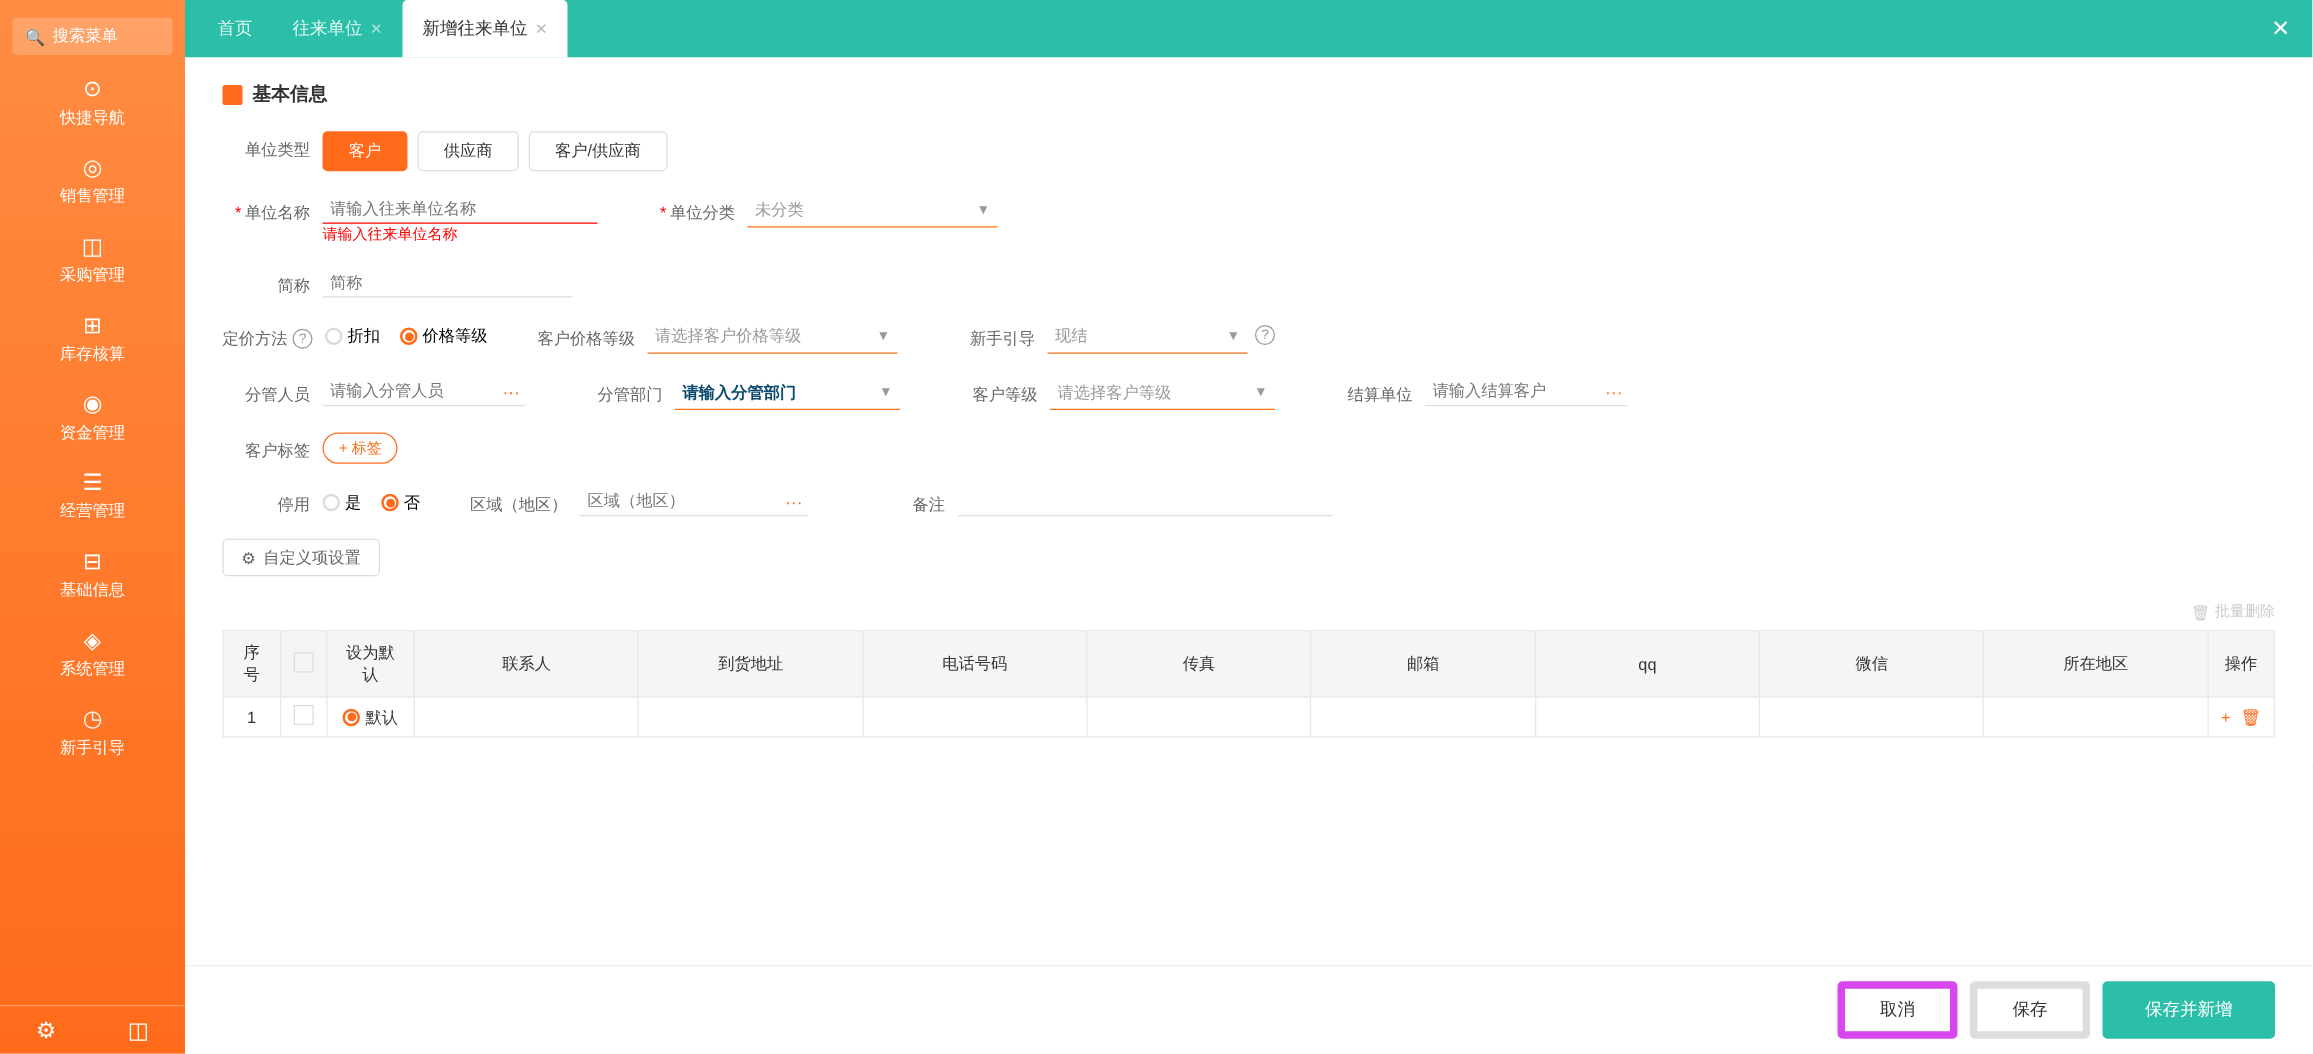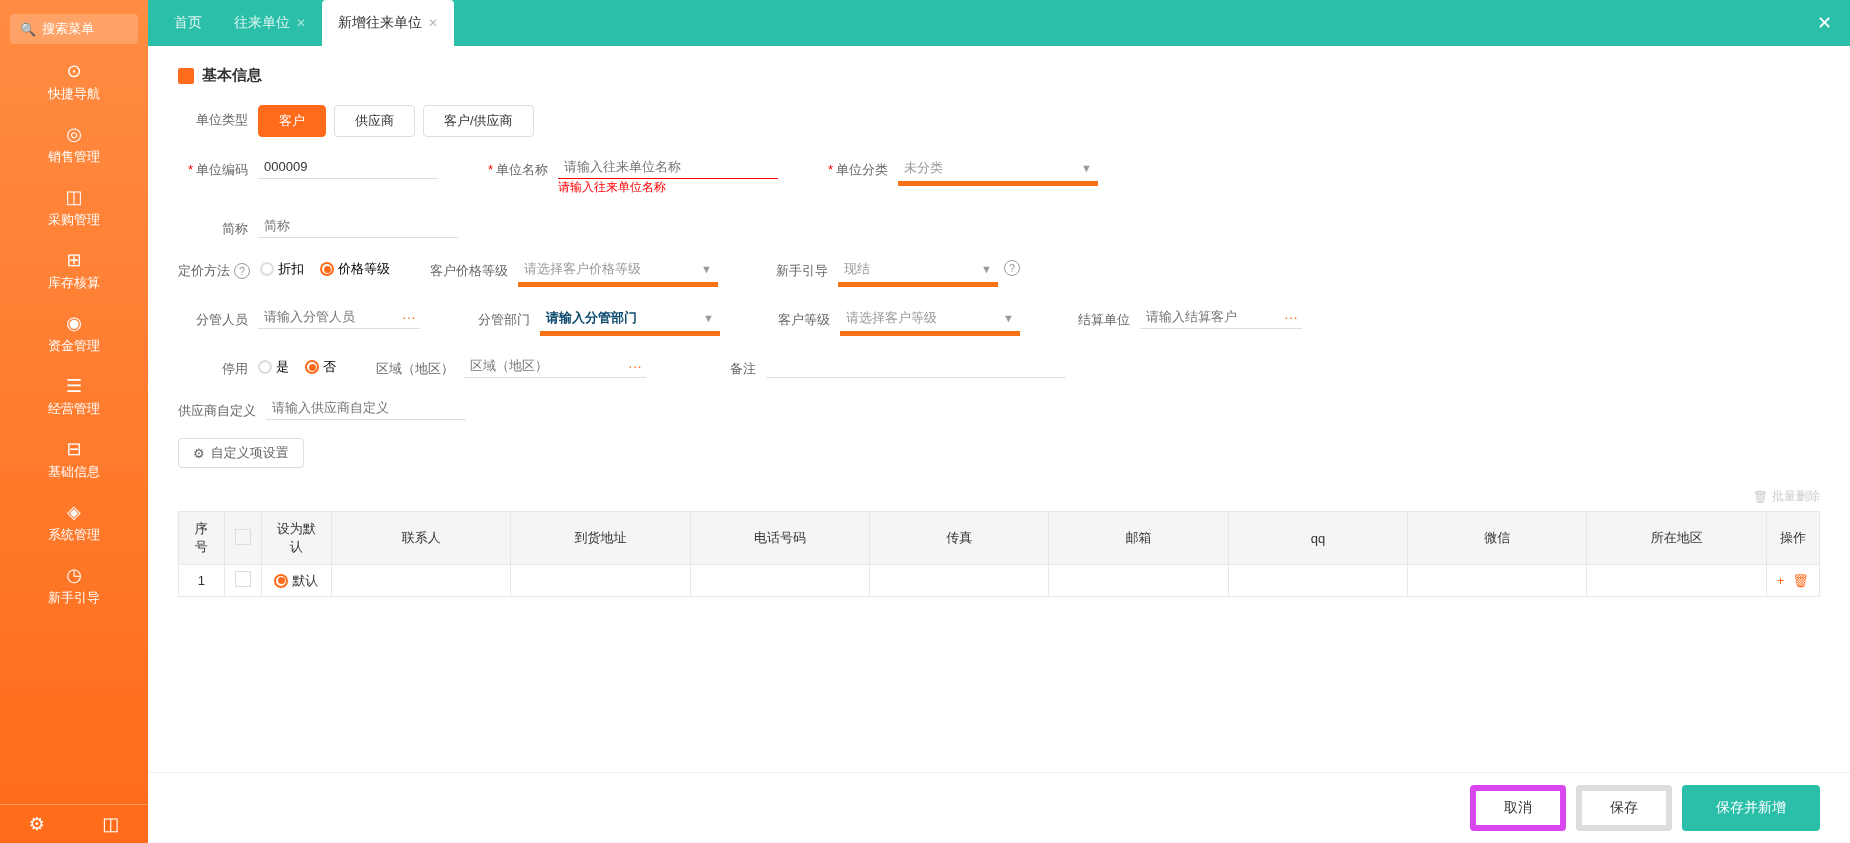--- a/index.html
+++ b/index.html
@@ -177,21 +177,21 @@
     }
     .type-btn.active {
       background: #ff6b1a;
       color: white;
       border-color: #ff6b1a;
     }
 
     .select-field {
       display: flex;
       align-items: center;
-      border-bottom: 5px solid #f97316;
+      border-bottom: 1px solid #f97316;
       padding: 4px 6px;
       cursor: pointer;
       min-width: 150px;
       color: #999;
       font-size: 13px;
     }
     .select-arrow {
       margin-left: auto;
       color: #999;
       font-size: 11px;
@@ -470,24 +470,20 @@
         <span class="form-label">单位类型</span>
         <div class="type-buttons">
           <button class="type-btn active">客户</button>
           <button class="type-btn">供应商</button>
           <button class="type-btn">客户/供应商</button>
         </div>
       </div>
     </div>
 
     <div class="form-row">
-      <div class="form-field">
-        <span class="form-label required">单位编码</span>
-        <input type="text" class="form-control" value="000009" style="width: 180px;">
-      </div>
       <div class="form-field" style="flex-direction:column;">
         <div style="display:flex;align-items:center;">
           <span class="form-label required">单位名称</span>
           <input type="text" class="form-control error" style="width: 220px;" placeholder="请输入往来单位名称">
         </div>
         <div style="padding-left:80px;">
           <span class="error-msg">请输入往来单位名称</span>
         </div>
       </div>
       <div class="form-field">
@@ -564,20 +560,28 @@
       </div>
       <div class="form-field">
         <span class="form-label">结算单位</span>
         <div class="input-with-dots">
           <input type="text" placeholder="请输入结算客户" style="width: 140px;">
           <span class="dots-btn">···</span>
         </div>
       </div>
     </div>
 
+    <div class="form-row">
+      <div class="form-field">
+        <span class="form-label">客户标签</span>
+        <div class="tag-btn">
+          <span>+ 标签</span>
+        </div>
+      </div>
+    </div>
 
     <div class="form-row">
       <div class="form-field">
         <span class="form-label">停用</span>
         <div class="radio-group">
           <div class="radio-item">
             <div class="radio-circle"></div>
             <span>是</span>
           </div>
           <div class="radio-item">
@@ -592,26 +596,20 @@
           <input type="text" placeholder="区域（地区）" style="width: 160px;">
           <span class="dots-btn">···</span>
         </div>
       </div>
       <div class="form-field">
         <span class="form-label">备注</span>
         <input type="text" class="form-control" style="width: 300px;">
       </div>
     </div>
 
-    <div class="form-row">
-      <div class="form-field">
-        <span class="form-label">供应商自定义</span>
-        <input type="text" class="form-control" style="width: 200px;" placeholder="请输入供应商自定义">
-      </div>
-    </div>
 
     <div style="margin-bottom:10px;">
       <div class="custom-settings-btn">
         <span>⚙</span>
         <span>自定义项设置</span>
       </div>
     </div>
 
     <div class="table-section">
       <div class="table-toolbar">

